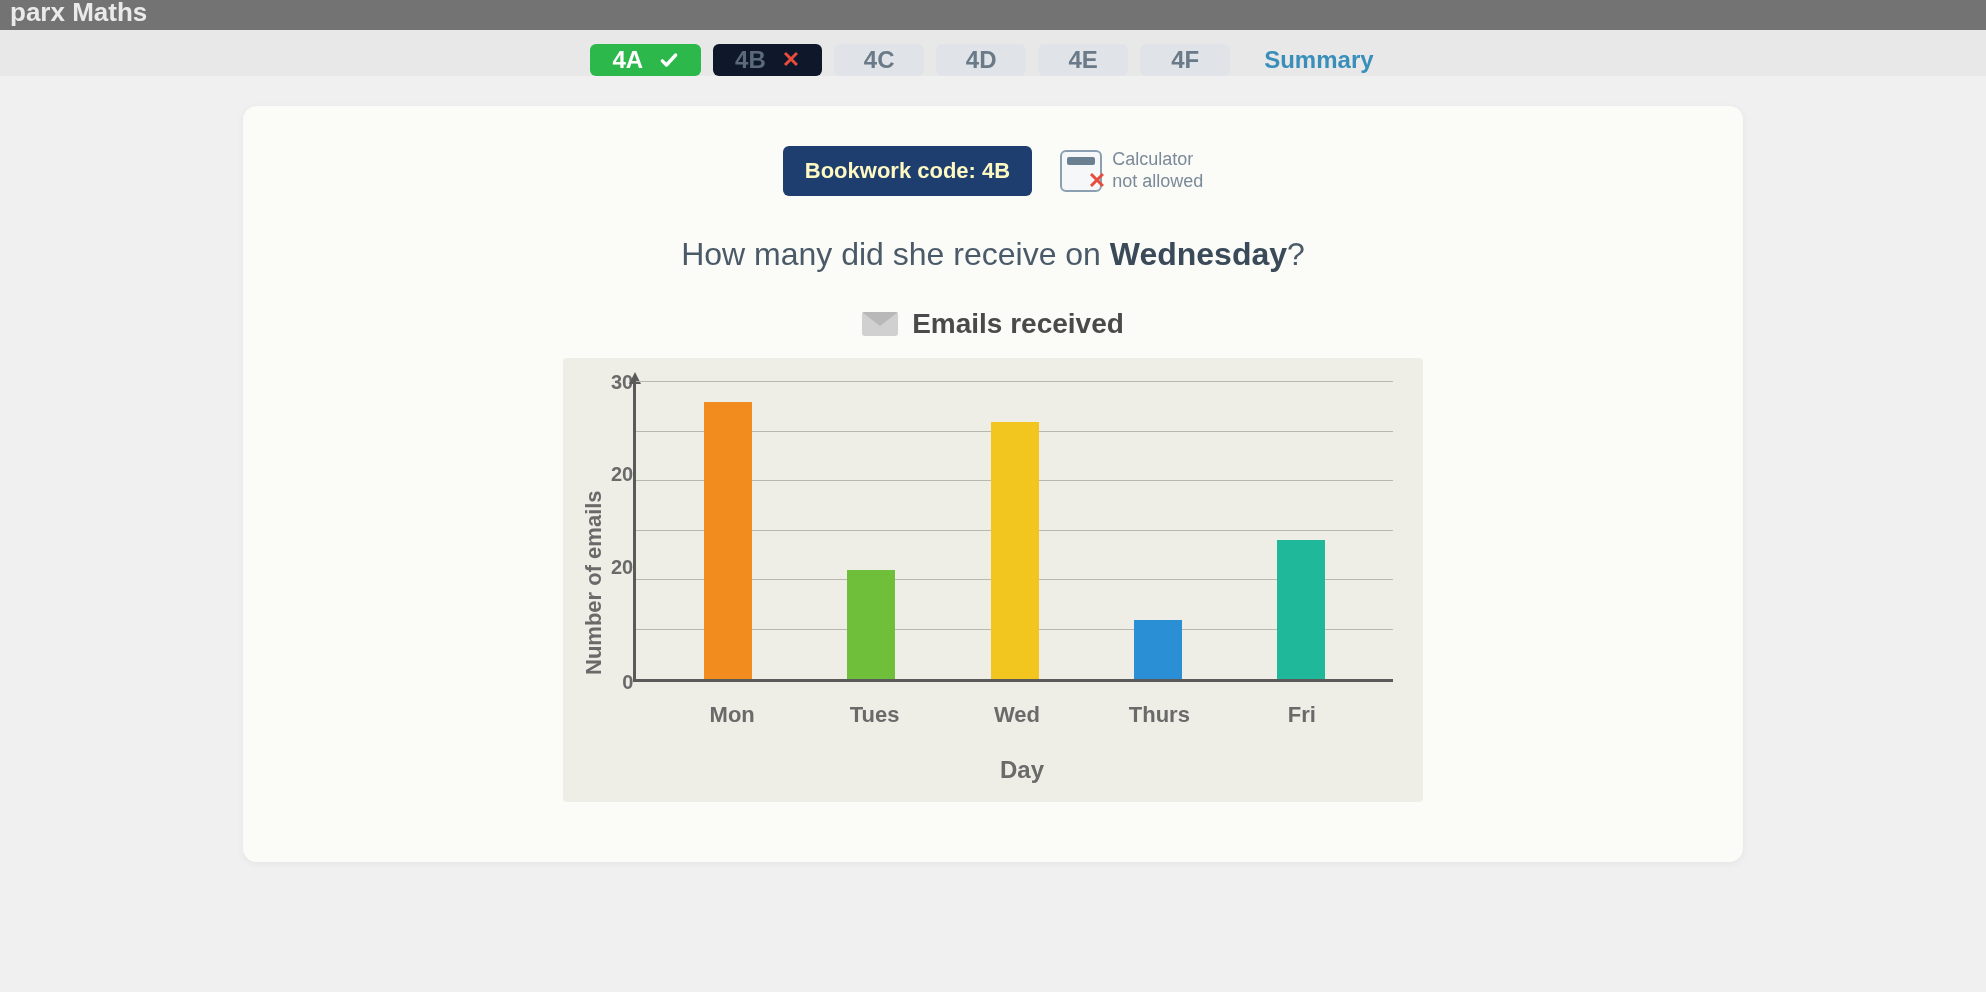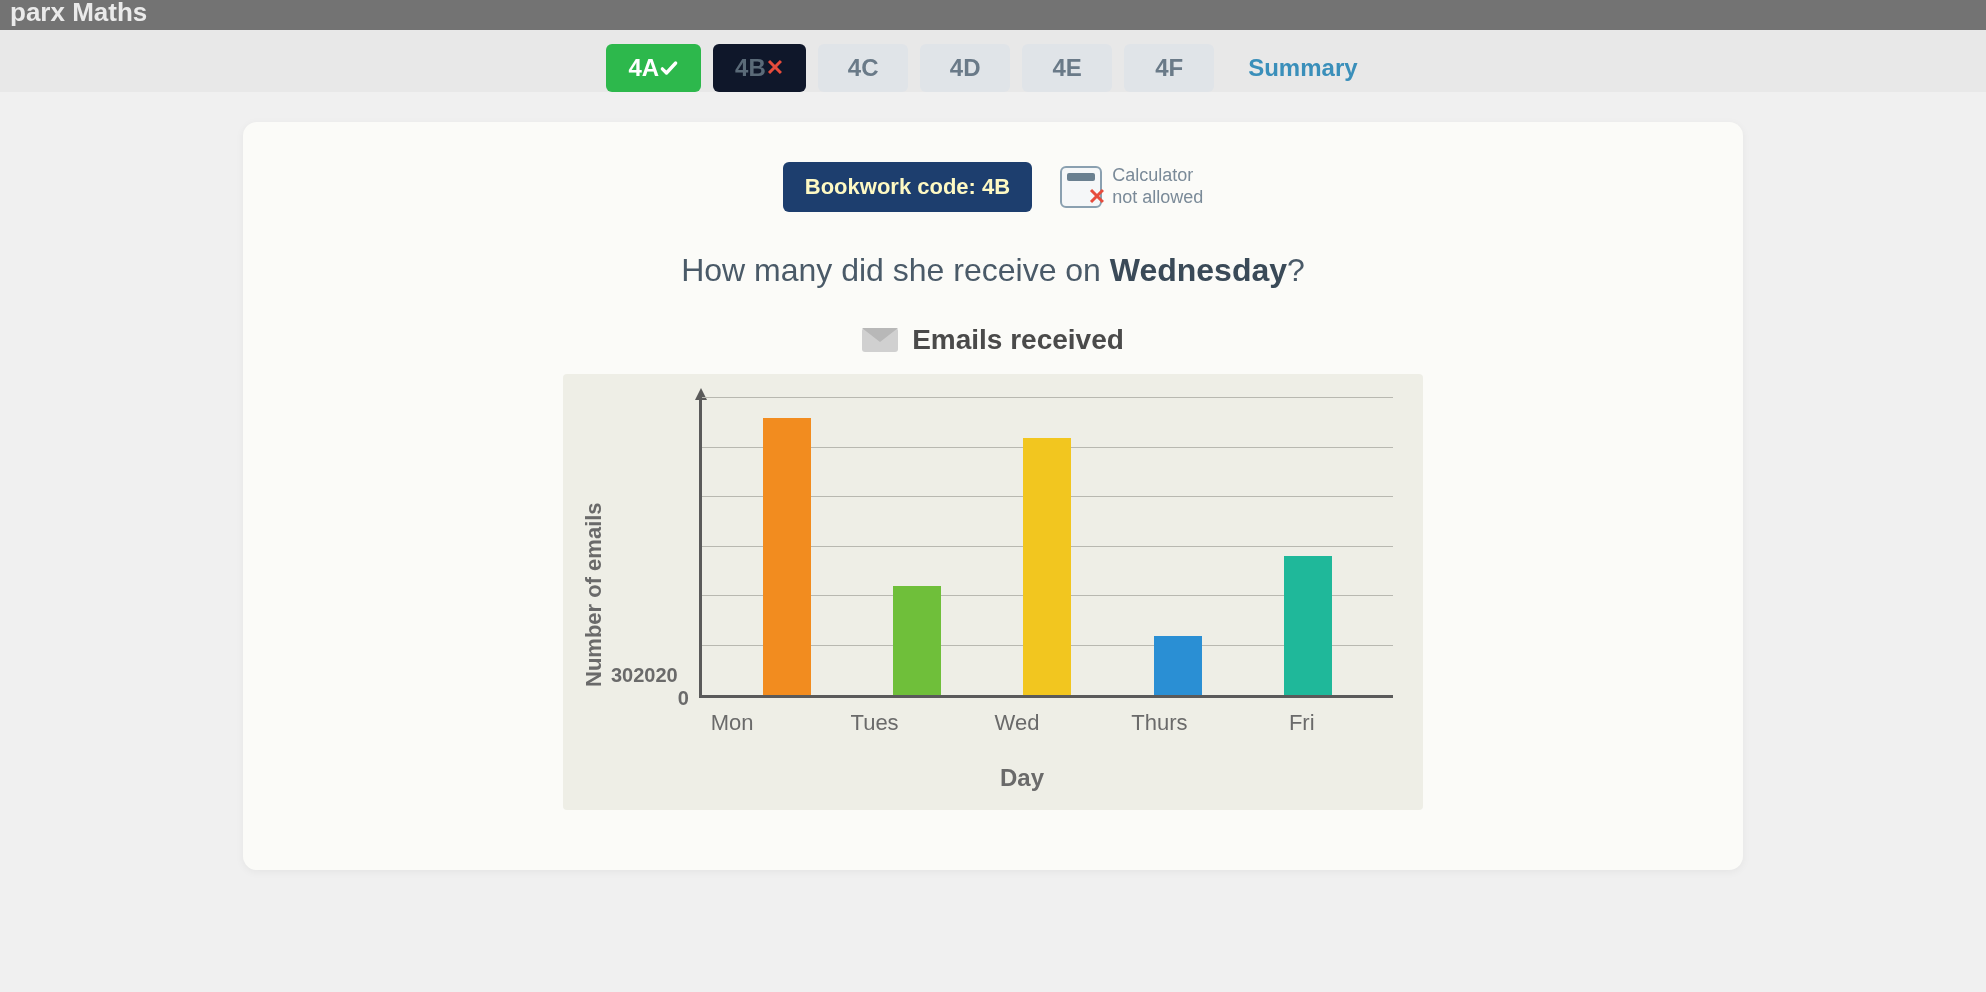--- a/index.html
+++ b/index.html
@@ -26,29 +26,29 @@
     }
     .tab-row {
       background: #e8e8e8;
       padding: 14px 0 0 0;
       display: flex;
       justify-content: center;
       gap: 12px;
     }
     .tab {
       min-width: 90px;
-      padding: 10px 22px;
+      padding: 2px 22px;
       border-radius: 6px;
       font-weight: 700;
       font-size: 24px;
       text-align: center;
       display: inline-flex;
       align-items: center;
       justify-content: center;
-      gap: 0;
+      gap: 16px;
       cursor: pointer;
       color: #6a7a88;
       background: #e0e4e8;
     }
     .tab.active-correct {
       background: #2db84c;
       color: #fff;
     }
     .tab.current-wrong {
       background: #0f172a;
@@ -161,24 +161,24 @@
       font-size: 22px;
       font-weight: 700;
       color: #6a6a6a;
       text-align: center;
       padding: 0 4px;
     }
     .plot-col { flex: 1; }
     .plot-row { display: flex; }
     .yticks {
       display: flex;
+      flex-direction: column;
       justify-content: space-between;
       align-items: flex-end;
       height: 300px;
-      padding-right: 10px;
       font-size: 20px;
       color: #6a6a6a;
       font-weight: 600;
     }
     .yticks span { transform: translateY(-50%); }
     .yticks span:last-child { transform: translateY(50%); }
     .plot {
       flex: 1;
       height: 300px;
       border-left: 3px solid #5a5a5a;
@@ -204,23 +204,23 @@
       position: absolute;
       top: -10px; left: -7px;
       width: 0; height: 0;
       border-left: 6px solid transparent;
       border-right: 6px solid transparent;
       border-bottom: 12px solid #5a5a5a;
     }
     .xticks {
       display: flex;
       justify-content: space-around;
-      padding: 12px 20px 0 50px;
-      font-size: 22px;
-      font-weight: 400;
+      padding: 20px 20px 0 50px;
+      font-size: 22px;
+      font-weight: 700;
       color: #6a6a6a;
     }
     .xticks span { width: 80px; text-align: center; }
     .xlabel {
       text-align: center;
       font-size: 24px;
       font-weight: 700;
       color: #6a6a6a;
       margin-top: 28px;
       padding-left: 40px;

